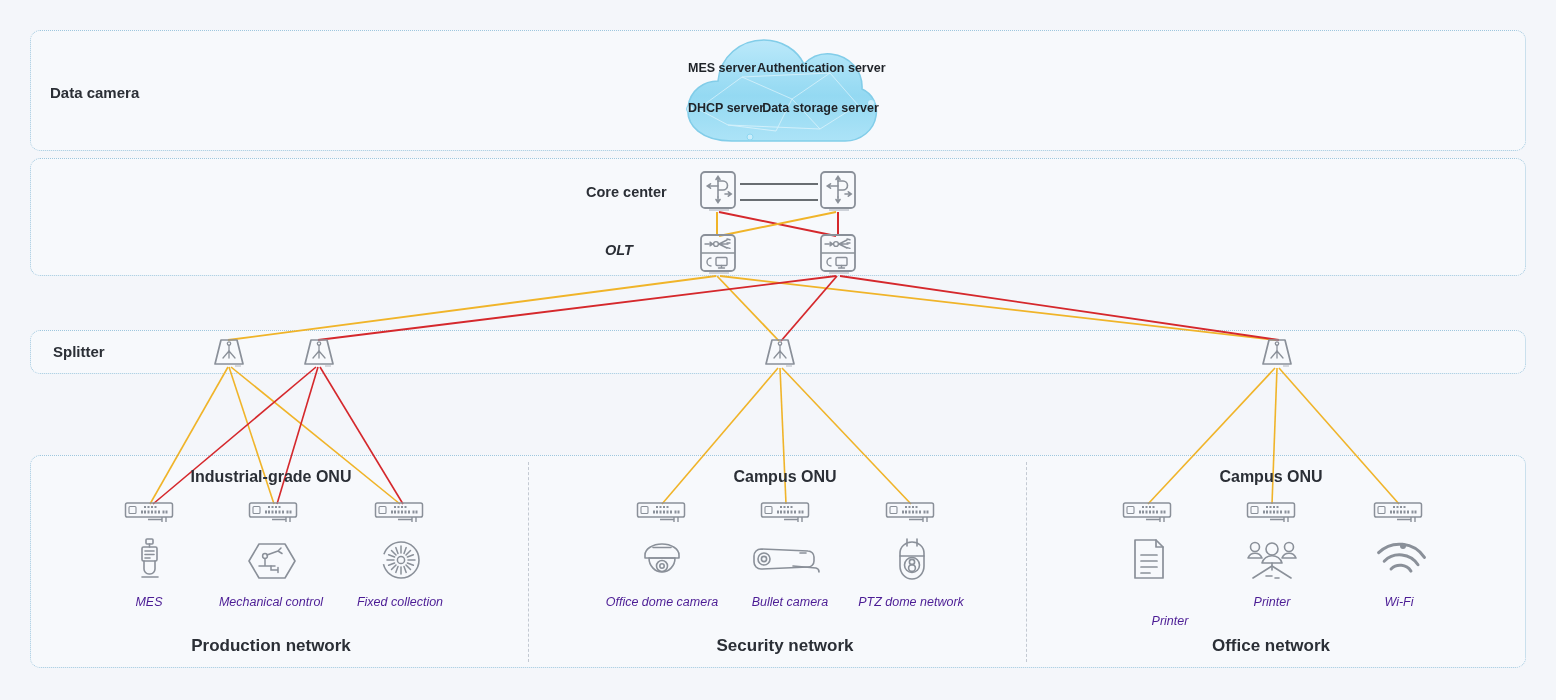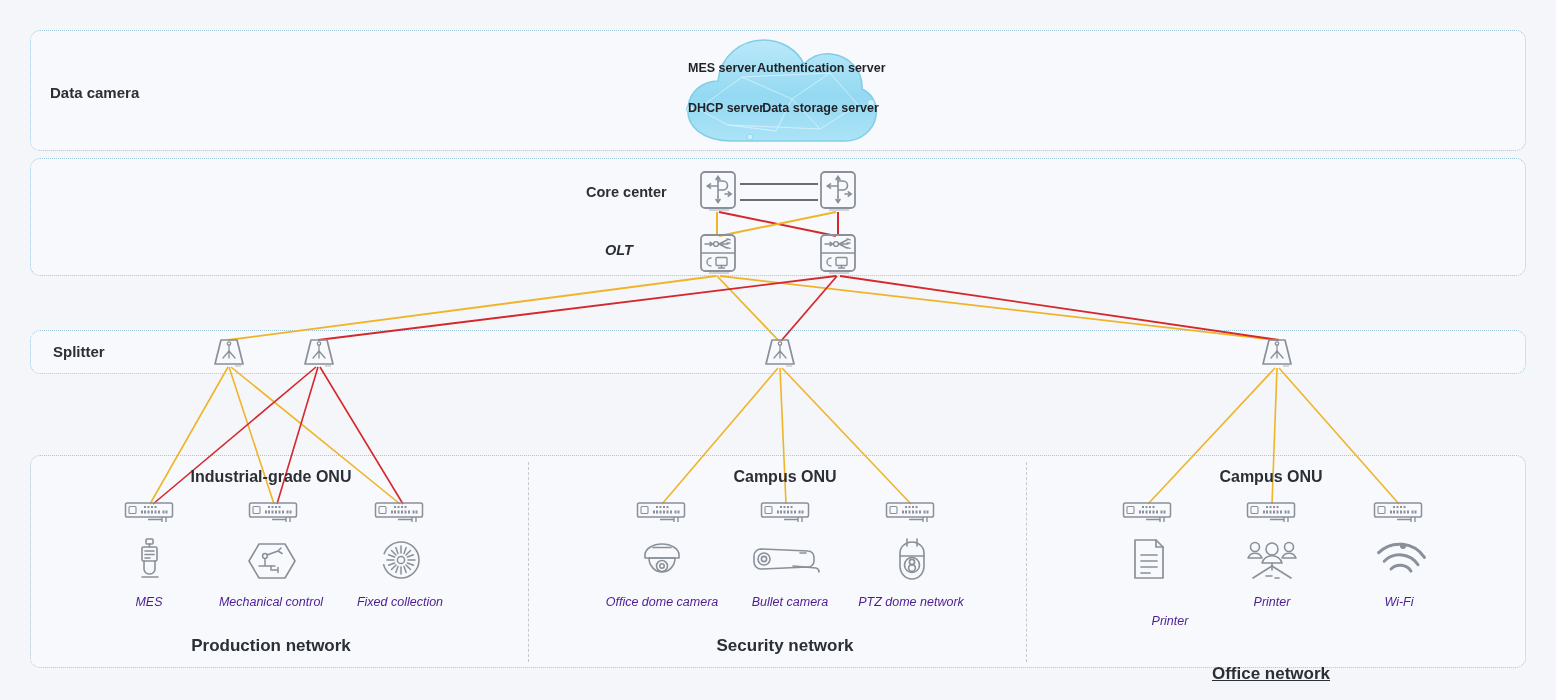--- a/index.html
+++ b/index.html
@@ -610,15 +610,15 @@
   <div class="dev-caption" style="left:400px;top:595px;">Fixed collection</div>
   <div class="dev-caption" style="left:662px;top:595px;">Office dome camera</div>
   <div class="dev-caption" style="left:786px;top:595px;padding-left:8px;">Bullet camera</div>
   <div class="dev-caption" style="left:911px;top:595px;">PTZ dome network</div>
   <div class="dev-caption" style="left:1148px;top:614px;padding-left:44px;">Printer</div>
   <div class="dev-caption" style="left:1272px;top:595px;">Printer</div>
   <div class="dev-caption" style="left:1399px;top:595px;">Wi-Fi</div>
 
   <div class="zone-bottom-title" style="left:271px;top:636px;">Production network</div>
   <div class="zone-bottom-title" style="left:785px;top:636px;">Security network</div>
-  <div class="zone-bottom-title" style="left:1271px;top:664px;text-decoration:underline;">Office network</div>
+  <div class="zone-bottom-title" style="left:1271px;top:636px;">Office network</div>
 
 </div>
 
 </body></html>

